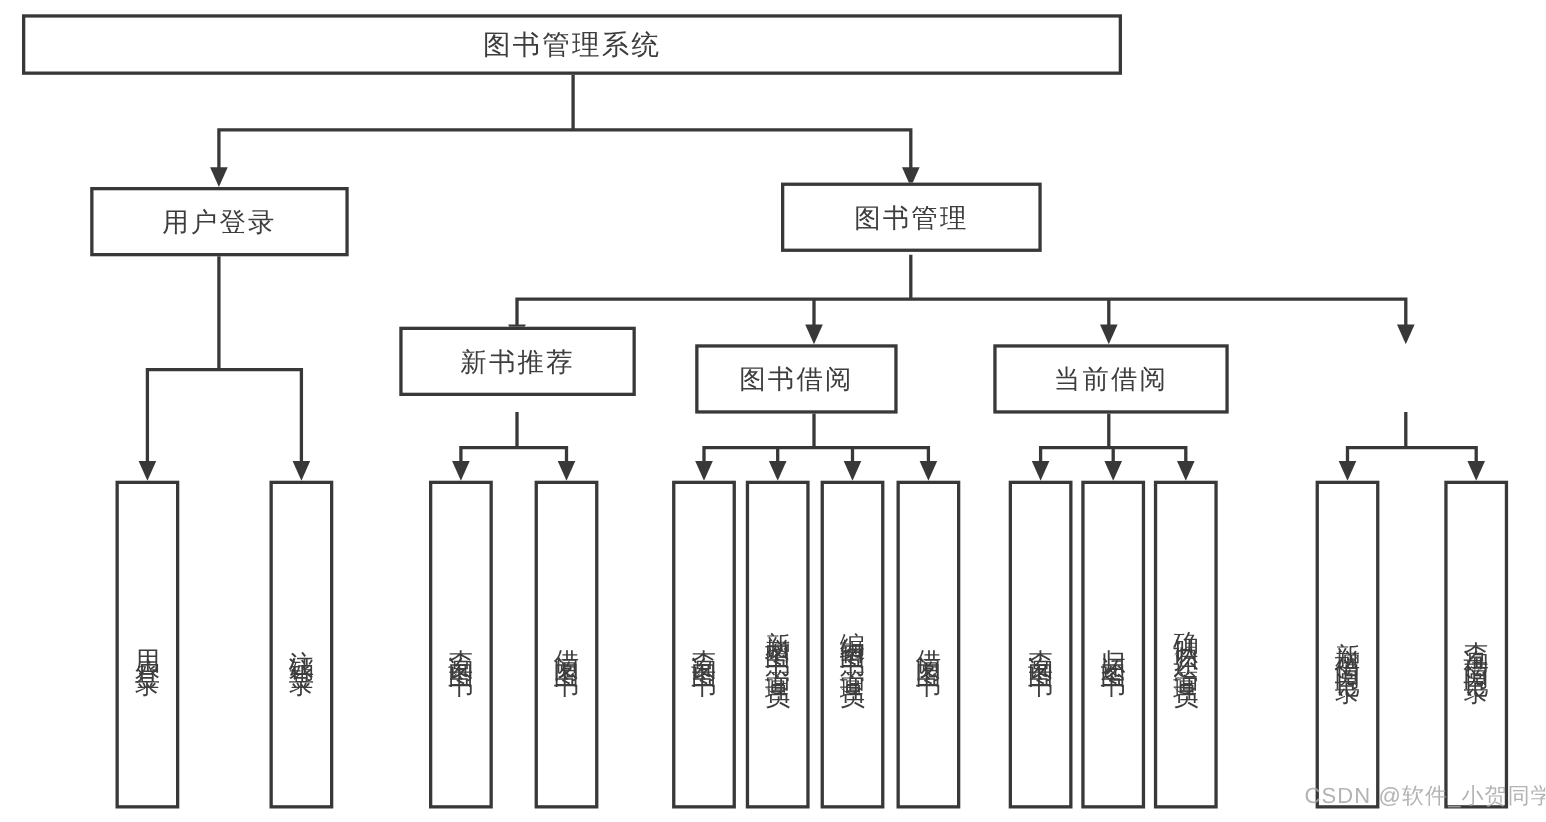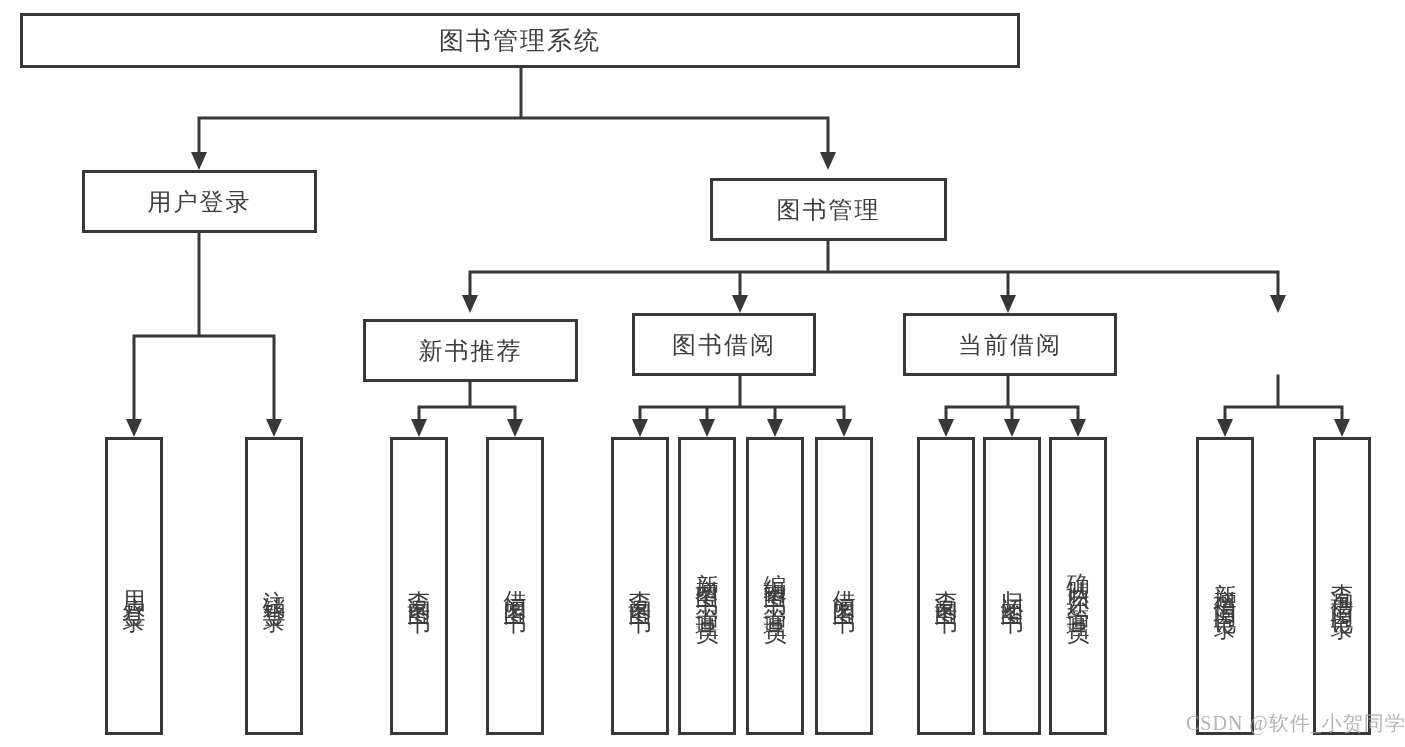--- a/index.html
+++ b/index.html
@@ -1,18 +1,18 @@
 <!DOCTYPE html>
 <html><head>
 <meta charset="utf-8">
 <style>
   html,body{margin:0;padding:0;background:#ffffff;}
   .stage{
     position:relative;width:1405px;height:747px;background:#ffffff;overflow:hidden;
-    font-family:Liberation Serif, serif;color:#3d3d3d;
+    font-family:Liberation Sans, sans-serif;color:#3d3d3d;
   }
   .wires{position:absolute;left:0;top:0;}
   .box{
     position:absolute;box-sizing:border-box;background:#ffffff;
     border:3px solid #383838;display:flex;align-items:center;justify-content:center;
     font-size:24px;letter-spacing:2px;white-space:nowrap;
   }
   .box.root{font-size:25px;}
   .vbox{
     position:absolute;box-sizing:border-box;background:#ffffff;
@@ -66,25 +66,25 @@
     </g>
   </svg>
 
   <div class="box root" style="left:20px;top:13px;width:1000px;height:55px">
     <span>图书管理系统</span>
   </div>
 
   <div class="box" style="left:82px;top:170px;width:235px;height:63px">
     <span>用户登录</span>
   </div>
-  <div class="box" style="left:710px;top:178px;width:237px;height:63px">
+  <div class="box" style="left:710px;top:166px;width:237px;height:63px">
     <span>图书管理</span>
   </div>
 
-  <div class="box" style="left:363px;top:319px;width:215px;height:63px">
+  <div class="box" style="left:363px;top:297px;width:215px;height:63px">
     <span>新书推荐</span>
   </div>
   <div class="box" style="left:632px;top:313px;width:184px;height:63px">
     <span>图书借阅</span>
   </div>
   <div class="box" style="left:903px;top:313px;width:214px;height:63px">
     <span>当前借阅</span>
   </div>
 
   <div class="vbox" style="left:105px">

